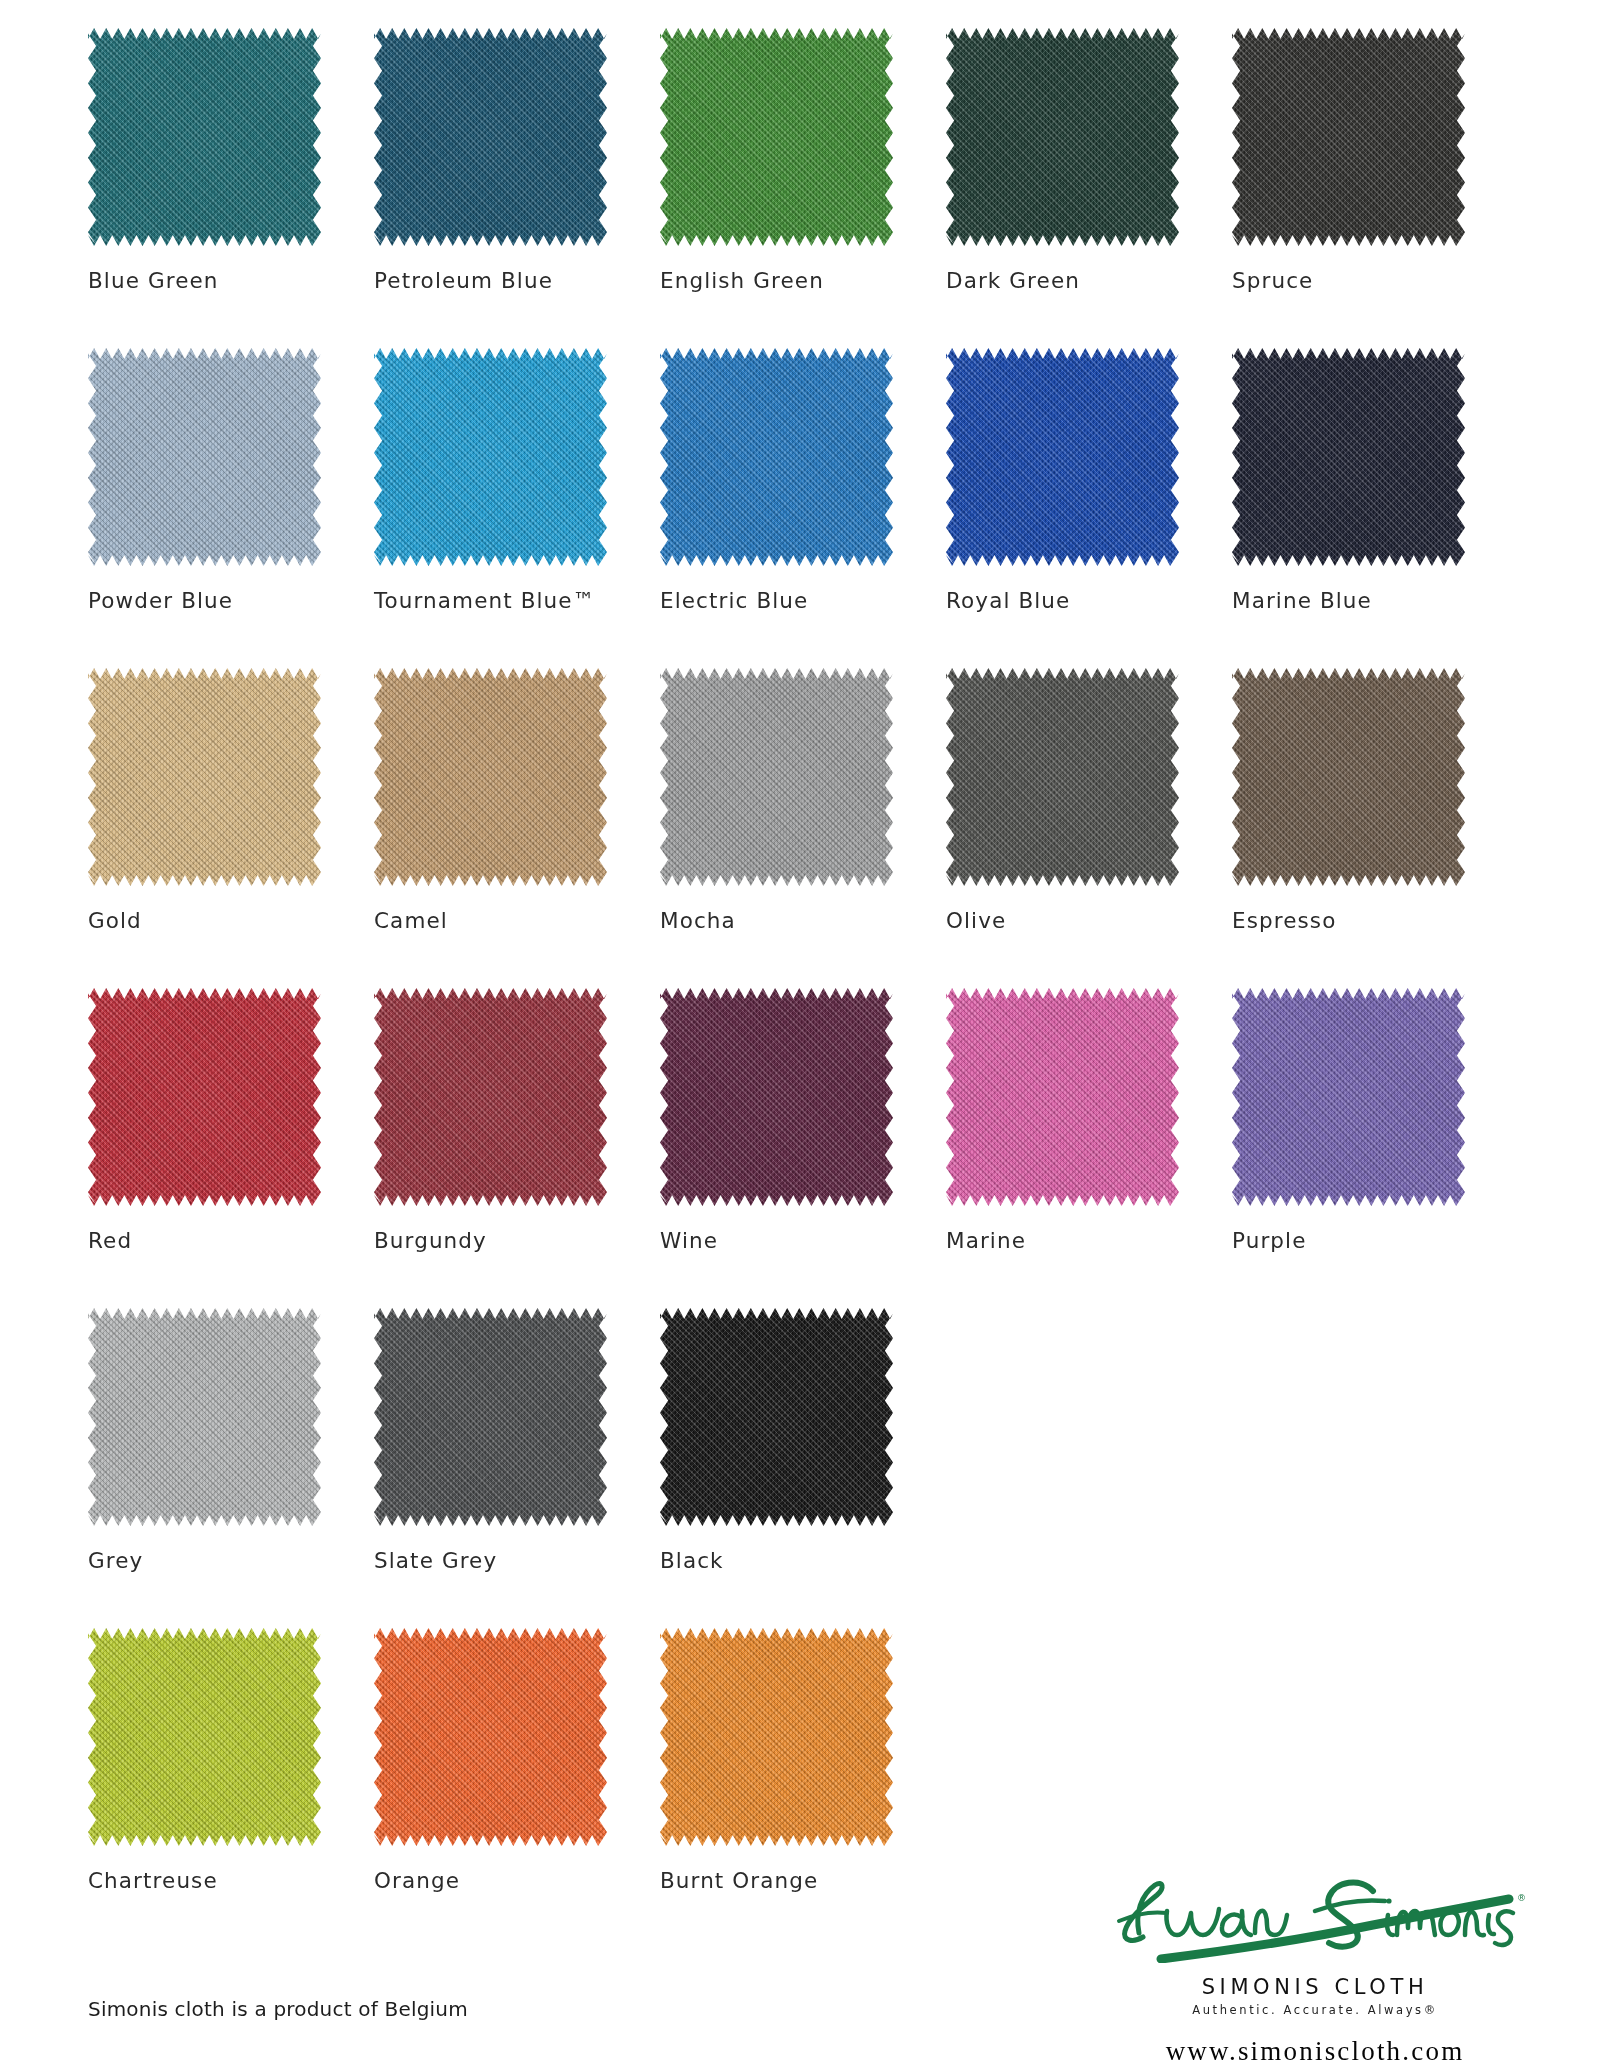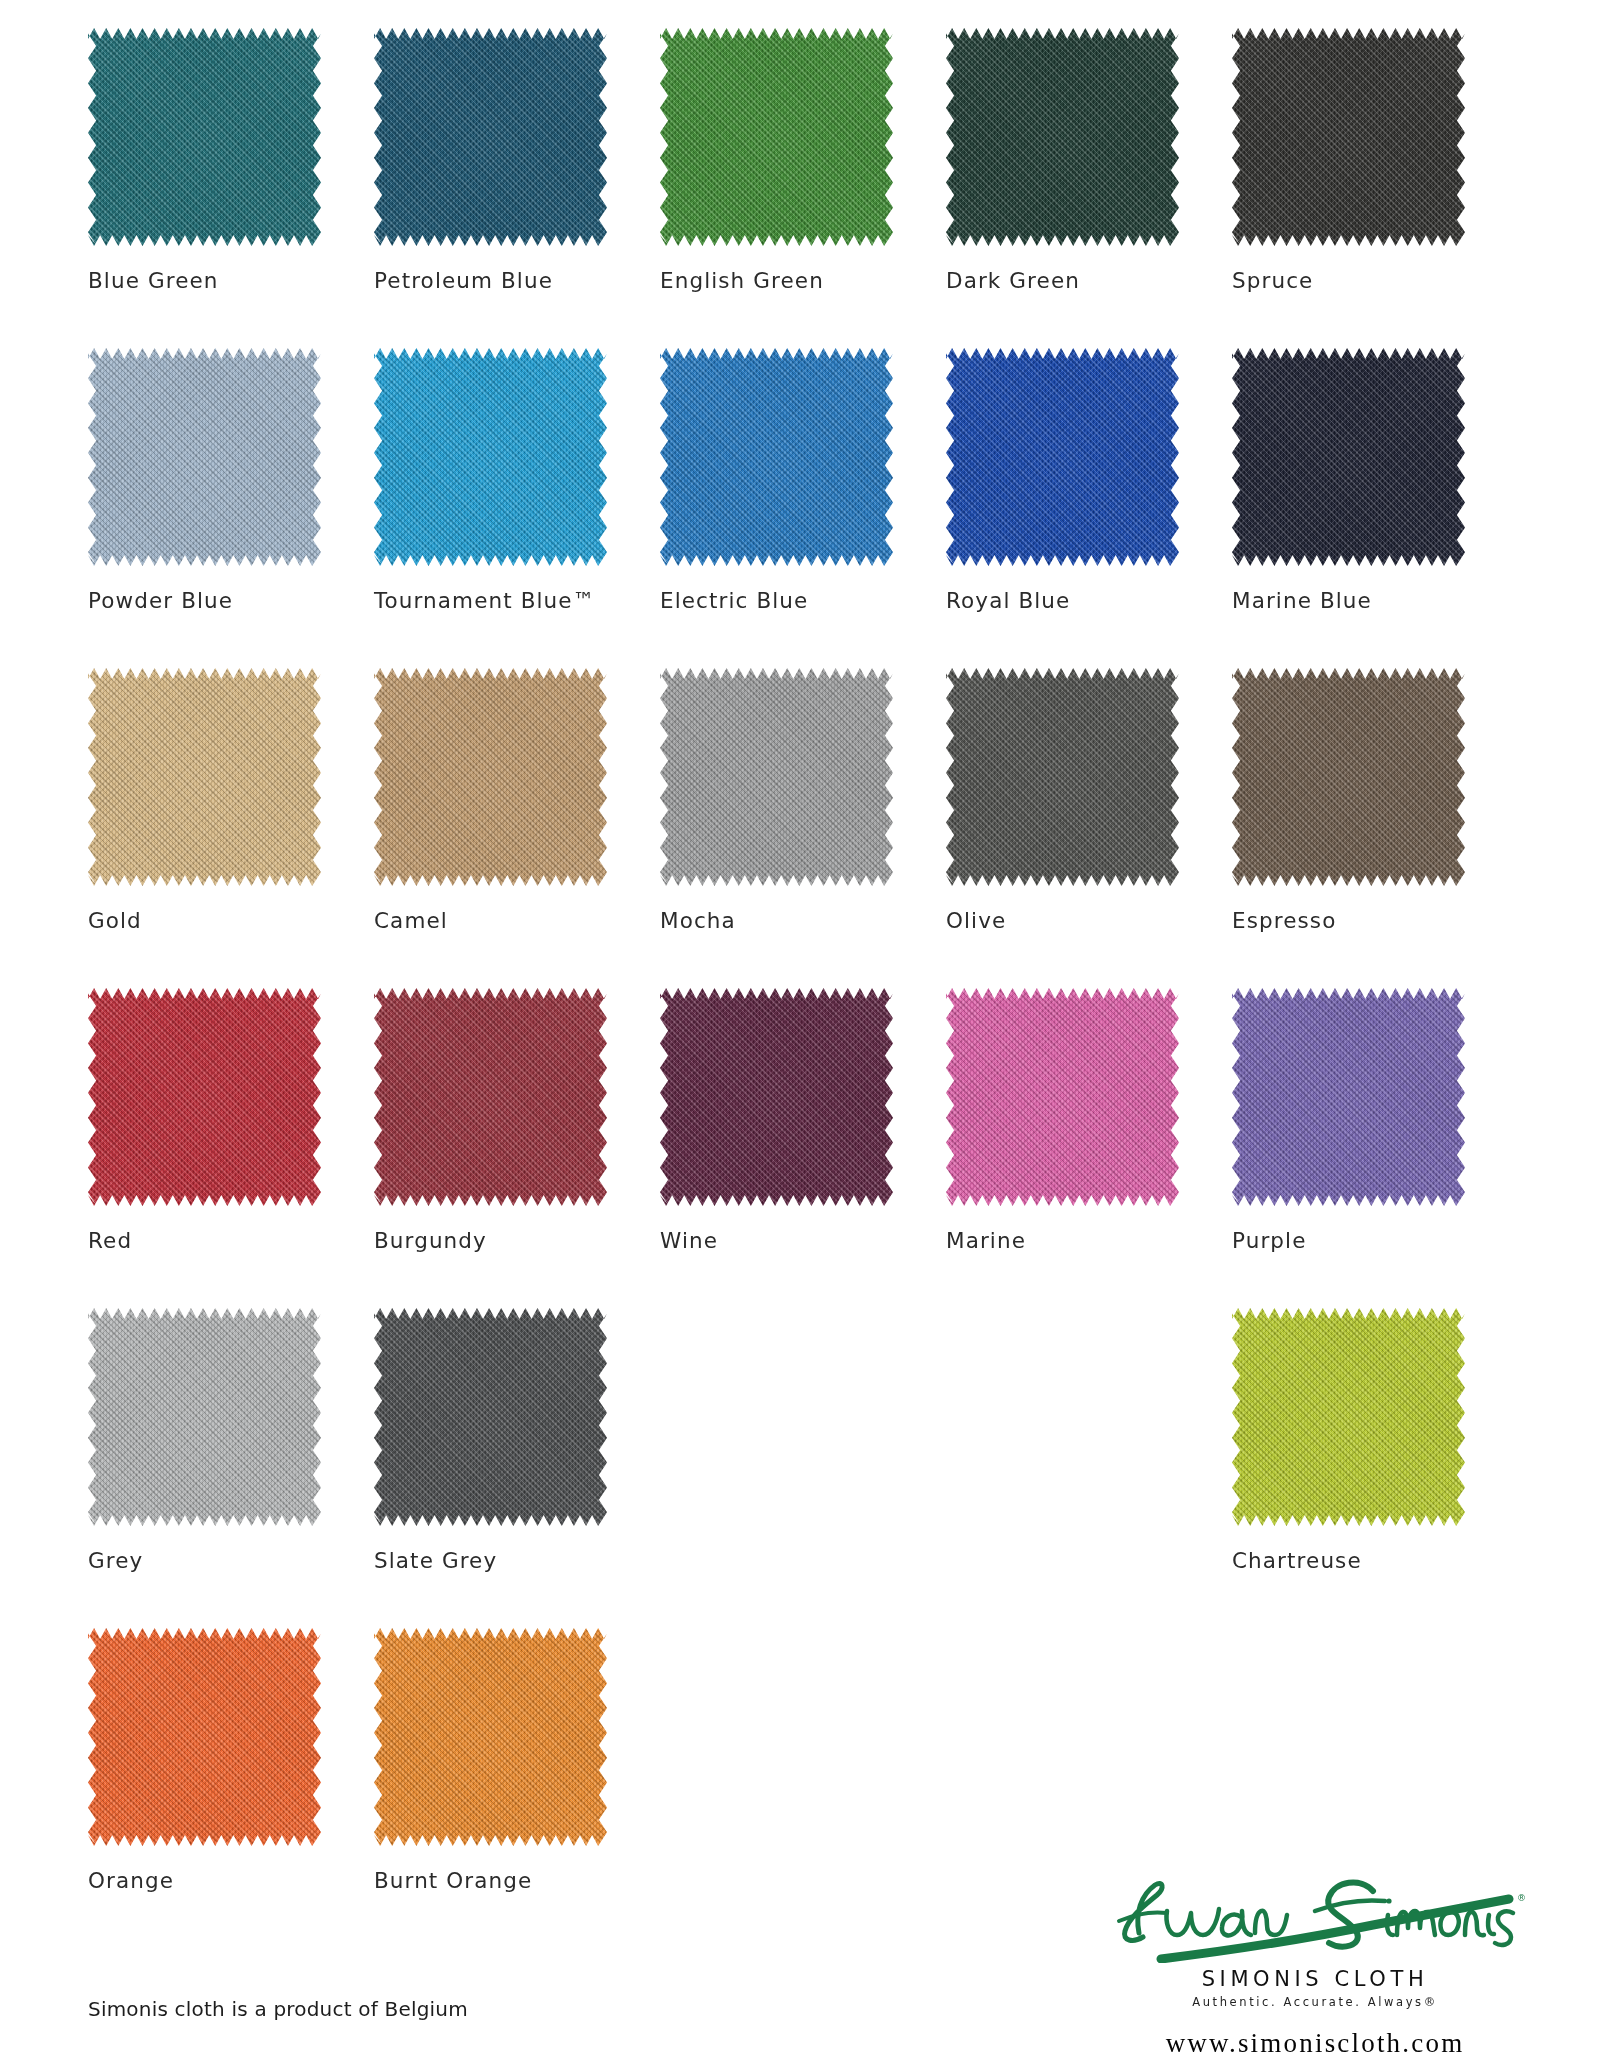--- a/index.html
+++ b/index.html
@@ -131,21 +131,21 @@
     position: absolute;
     right: 78px;
     top: 1855px;
     width: 420px;
     text-align: center;
   }
 
   #logo-script { display: block; }
 
   #brand-name {
-    margin-top: 4px;
+    margin-top: 12px;
     font-size: 21px;
     letter-spacing: 4.6px;
     color: #111;
     font-family: "DejaVu Sans", sans-serif;
   }
 
   #brand-tagline {
     margin-top: 4px;
     font-size: 11.5px;
     letter-spacing: 2.6px;
@@ -290,20 +290,26 @@
         <div class="weave"></div>
       </div>
       <div class="swatch-label">Grey</div>
     </div>
     <div class="swatch-cell">
       <div class="swatch-chip" style="background: rgb(74, 76, 78);">
         <div class="weave"></div>
       </div>
       <div class="swatch-label">Slate Grey</div>
     </div>
+    <div class="swatch-cell">
+      <div class="swatch-chip" style="background: rgb(20, 20, 20);">
+        <div class="weave"></div>
+      </div>
+      <div class="swatch-label">Black</div>
+    </div>
     <div class="swatch-cell"></div>
     <div class="swatch-cell"></div>
     <div class="swatch-cell">
       <div class="swatch-chip" style="background: rgb(183, 203, 46);">
         <div class="weave"></div>
       </div>
       <div class="swatch-label">Chartreuse</div>
     </div>
     <div class="swatch-cell">
       <div class="swatch-chip" style="background: rgb(241, 98, 43);">

